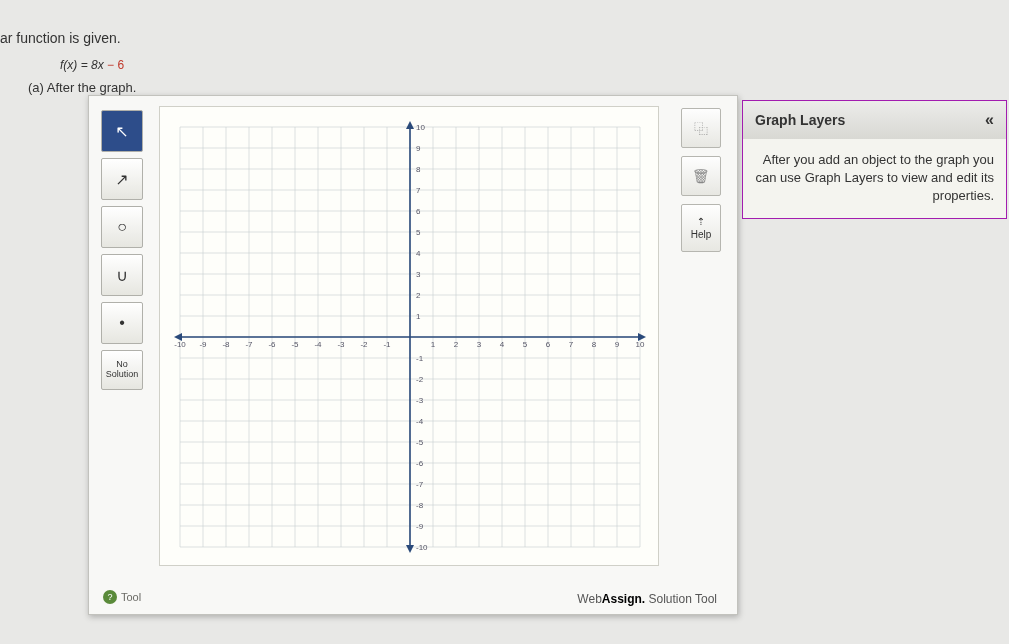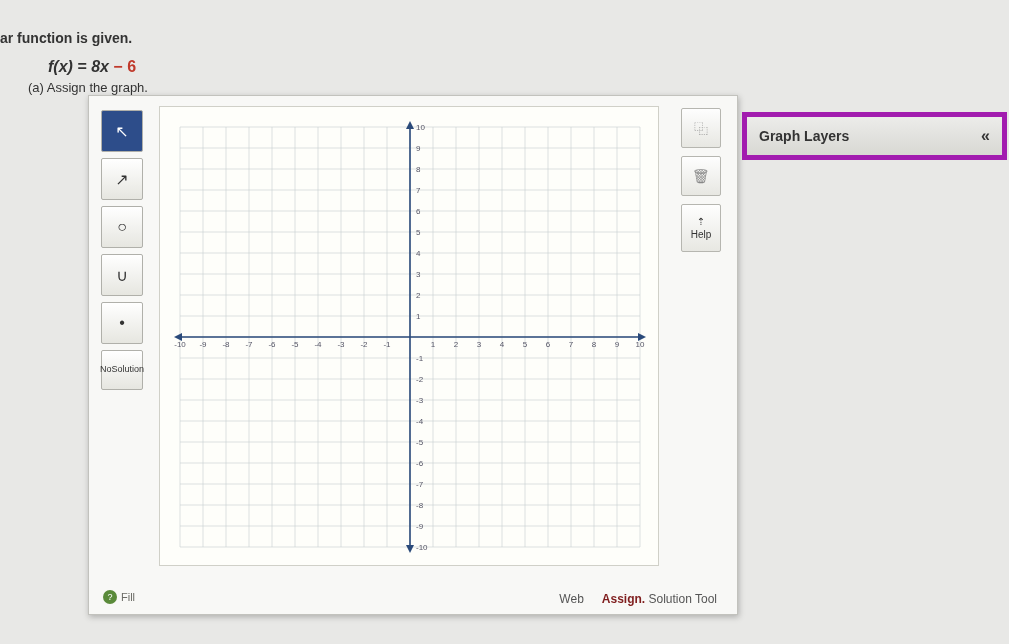--- a/index.html
+++ b/index.html
@@ -11,29 +11,27 @@
   overflow: hidden;
   position: relative;
   font-size: 13px;
   color: #333;
 }
 .question-text {
   position: absolute;
   top: 30px;
   left: 0;
   font-size: 14px;
-  font-weight: bold;
 }
 .equation {
   position: absolute;
   top: 58px;
-  left: 48px;
-  font-size: 16px;
+  left: 60px;
+  font-size: 12px;
   font-style: italic;
-  font-weight: bold;
 }
 .equation .minus6 { color: #c0392b; font-style: normal; }
 .subq {
   position: absolute;
   top: 80px;
   left: 28px;
 }
 .graph-panel {
   position: absolute;
   top: 95px;
@@ -65,21 +63,21 @@
 }
 .tool-btn.selected {
   background: #2d4d8a;
   color: #fff;
 }
 .tool-btn.nosol {
   height: 40px;
   font-size: 9px;
   line-height: 1.1;
   text-align: center;
-  flex-direction: row;
+  flex-direction: column;
 }
 .graph-area {
   position: absolute;
   top: 10px;
   left: 70px;
   width: 500px;
   height: 460px;
   background: #fefefa;
   border: 1px solid #d0d0c8;
 }
@@ -111,43 +109,43 @@
   color: #333;
   gap:2px;
 }
 .brand {
   position: absolute;
   bottom: 8px;
   right: 20px;
   font-size: 12px;
   color: #555;
 }
-.brand b { color: #7f1d1d; margin-left: 18px; }
+.brand b { color: #000000; }
 .help-badge {
   position: absolute;
   bottom: 10px;
   left: 14px;
   font-size: 11px;
   color: #6b6b66;
   display:flex;
   align-items:center;
   gap:4px;
 }
 .help-badge .dot{
   width:14px;height:14px;border-radius:50%;
   background:#5a8a3a;display:inline-flex;
   align-items:center;justify-content:center;
   color:#fff;font-size:9px;
 }
 .layers-panel {
   position: absolute;
-  top: 112px;
+  top: 100px;
   left: 742px;
   width: 265px;
-  border: 5px solid #a21caf;
+  border: 1px solid #a21caf;
   background: #f4f4ef;
   text-align: right;
 }
 .layers-header {
   background: linear-gradient(#ececea,#d8d8d3);
   padding: 10px 12px;
   font-weight: bold;
   font-size: 14px;
   display:flex;
   justify-content: space-between;
@@ -162,21 +160,21 @@
 </style>
 </head>
 <body>
 
 <div class="question-text">ar function is given.</div>
 
 <div class="equation">
   <span>f(x) = </span><span>8x</span><span class="minus6"> − 6</span>
 </div>
 
-<div class="subq">(a) Assign the graph.</div>
+<div class="subq">(a) After the graph.</div>
 
 <div class="graph-panel">
 
   <div class="tool-col">
     <div class="tool-btn selected">
       <span>↖</span>
     </div>
     <div class="tool-btn">
       <span>↗</span>
     </div>
@@ -296,26 +294,27 @@
       <span>🗑</span>
     </div>
     <div class="right-btn fill-lbl">
       <span>⇡</span>
       <span>Help</span>
     </div>
   </div>
 
   <div class="help-badge">
     <span class="dot">?</span>
-    <span>Fill</span>
+    <span>Tool</span>
   </div>
 
   <div class="brand">
     <span>Web</span><b>Assign.</b><span> Solution Tool</span>
   </div>
 </div>
 
 <div class="layers-panel">
   <div class="layers-header">
     <span>Graph Layers</span>
     <span class="chev">«</span>
   </div>
+  <div class="layers-body">After you add an object to the graph you can use Graph Layers to view and edit its properties.</div>
 </div>
 
 </body></html>

